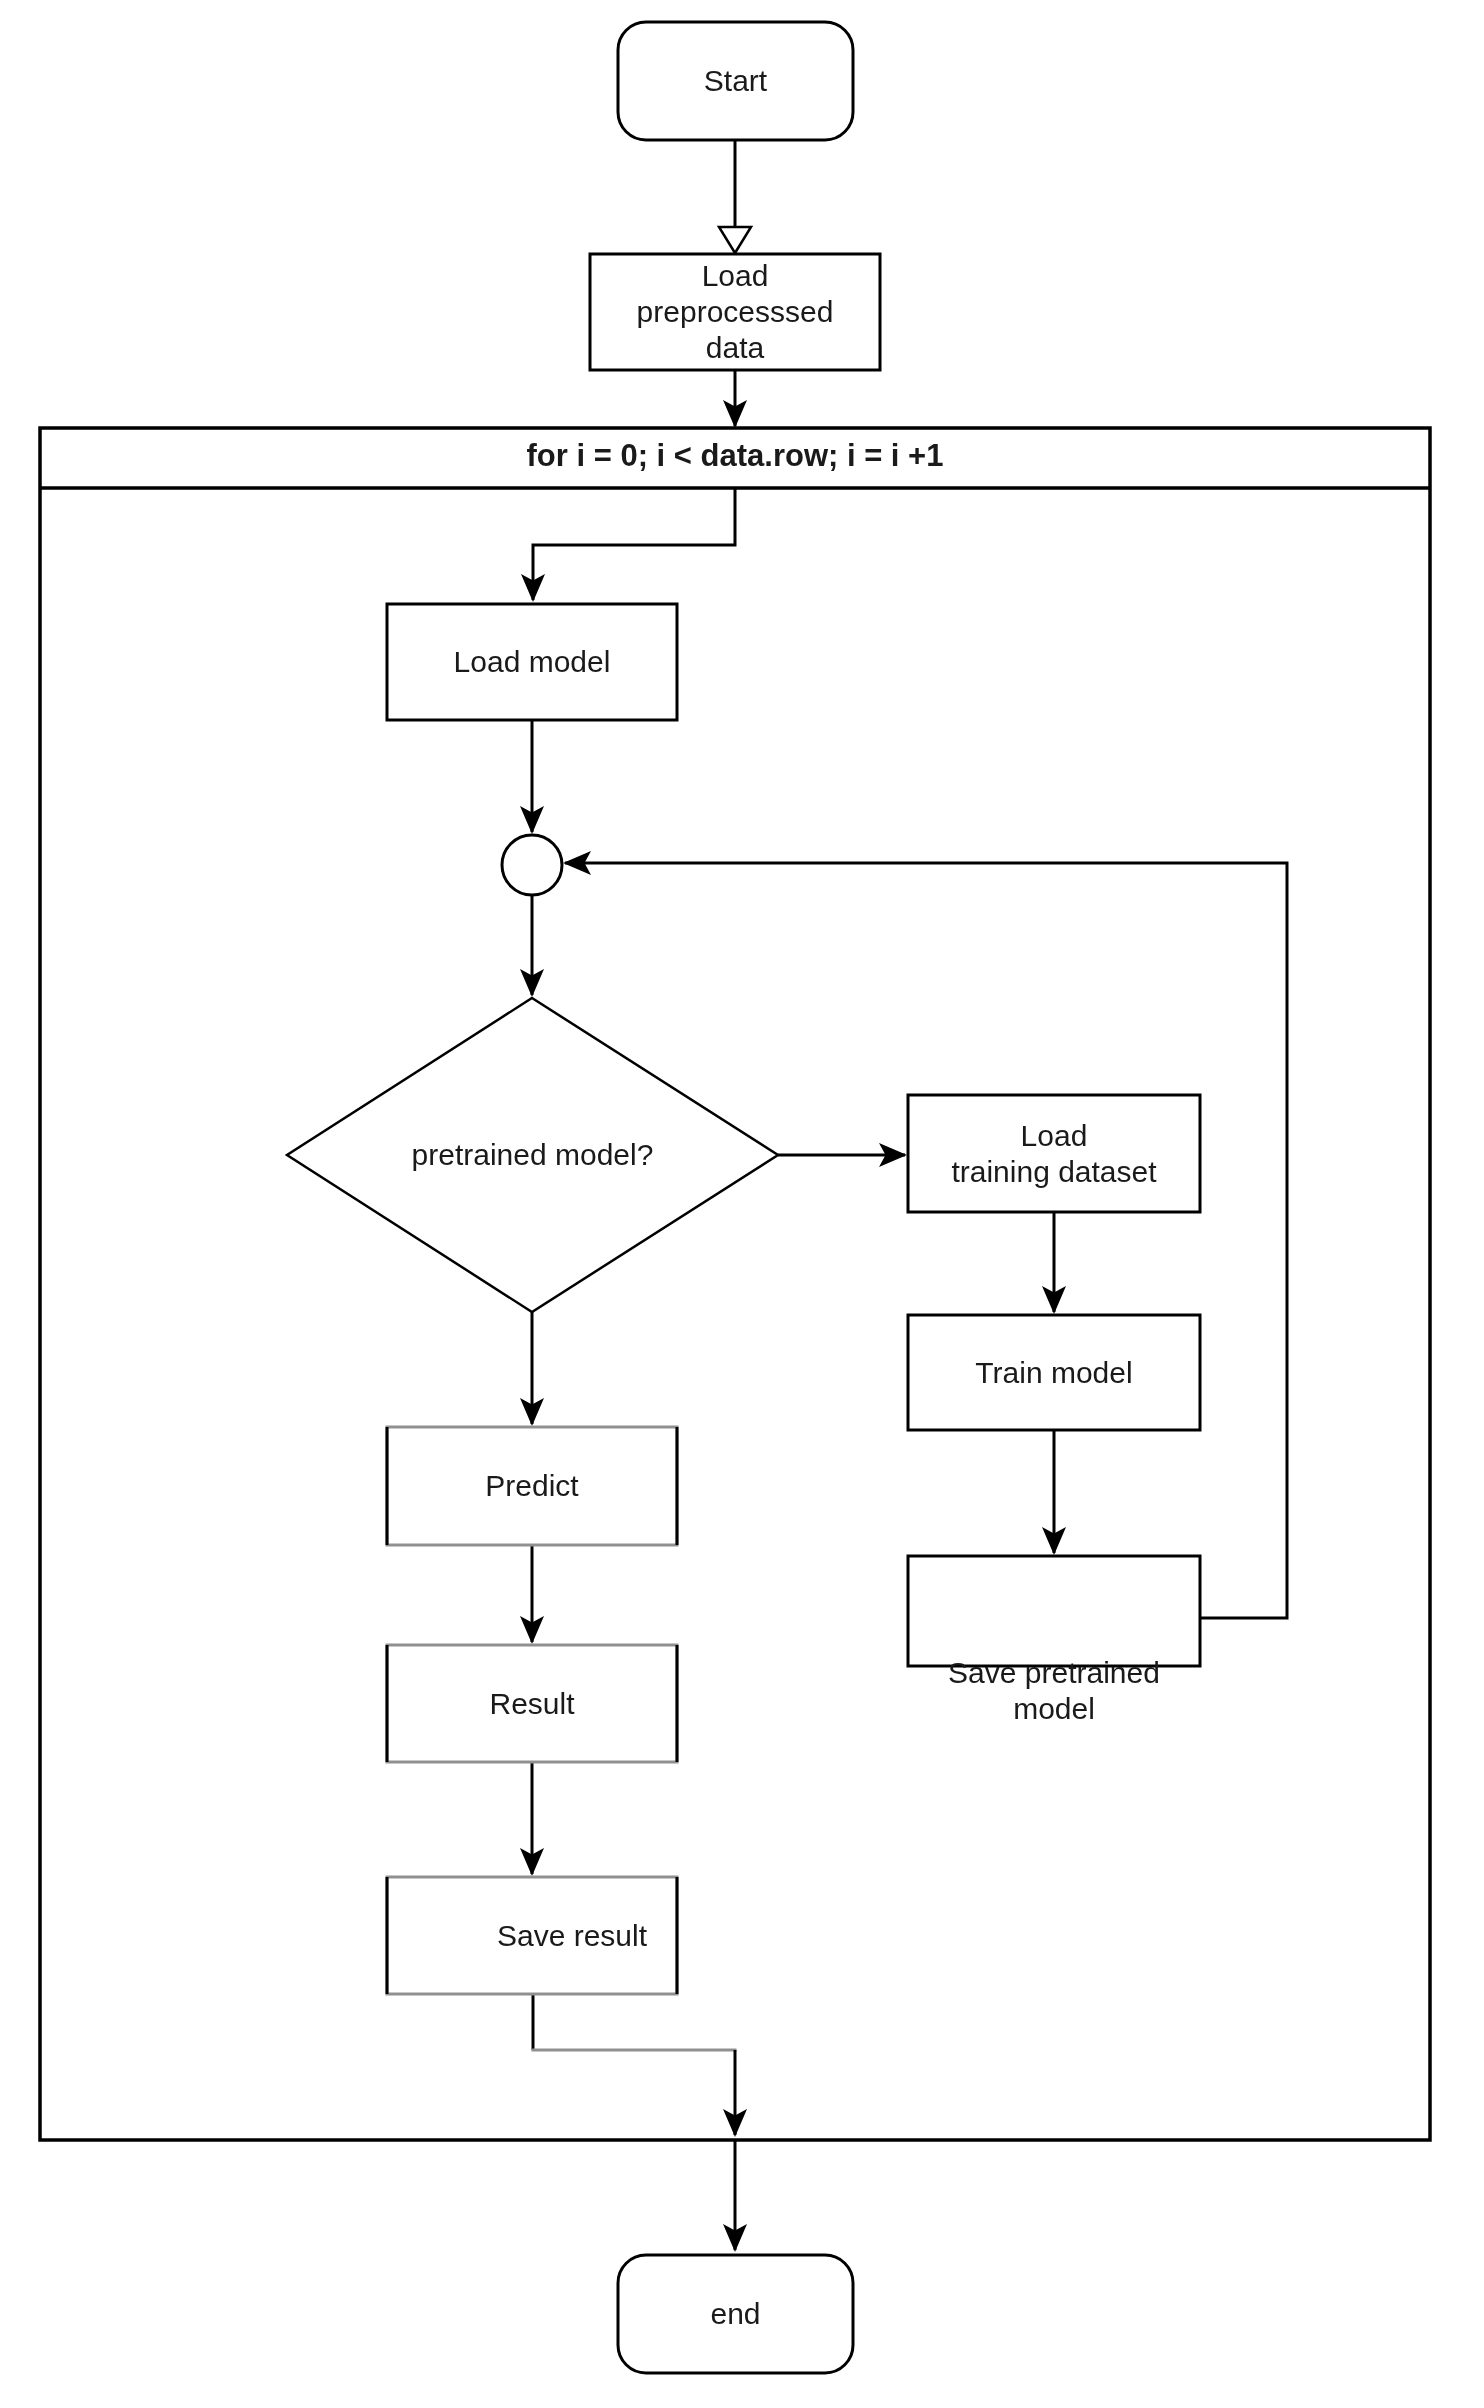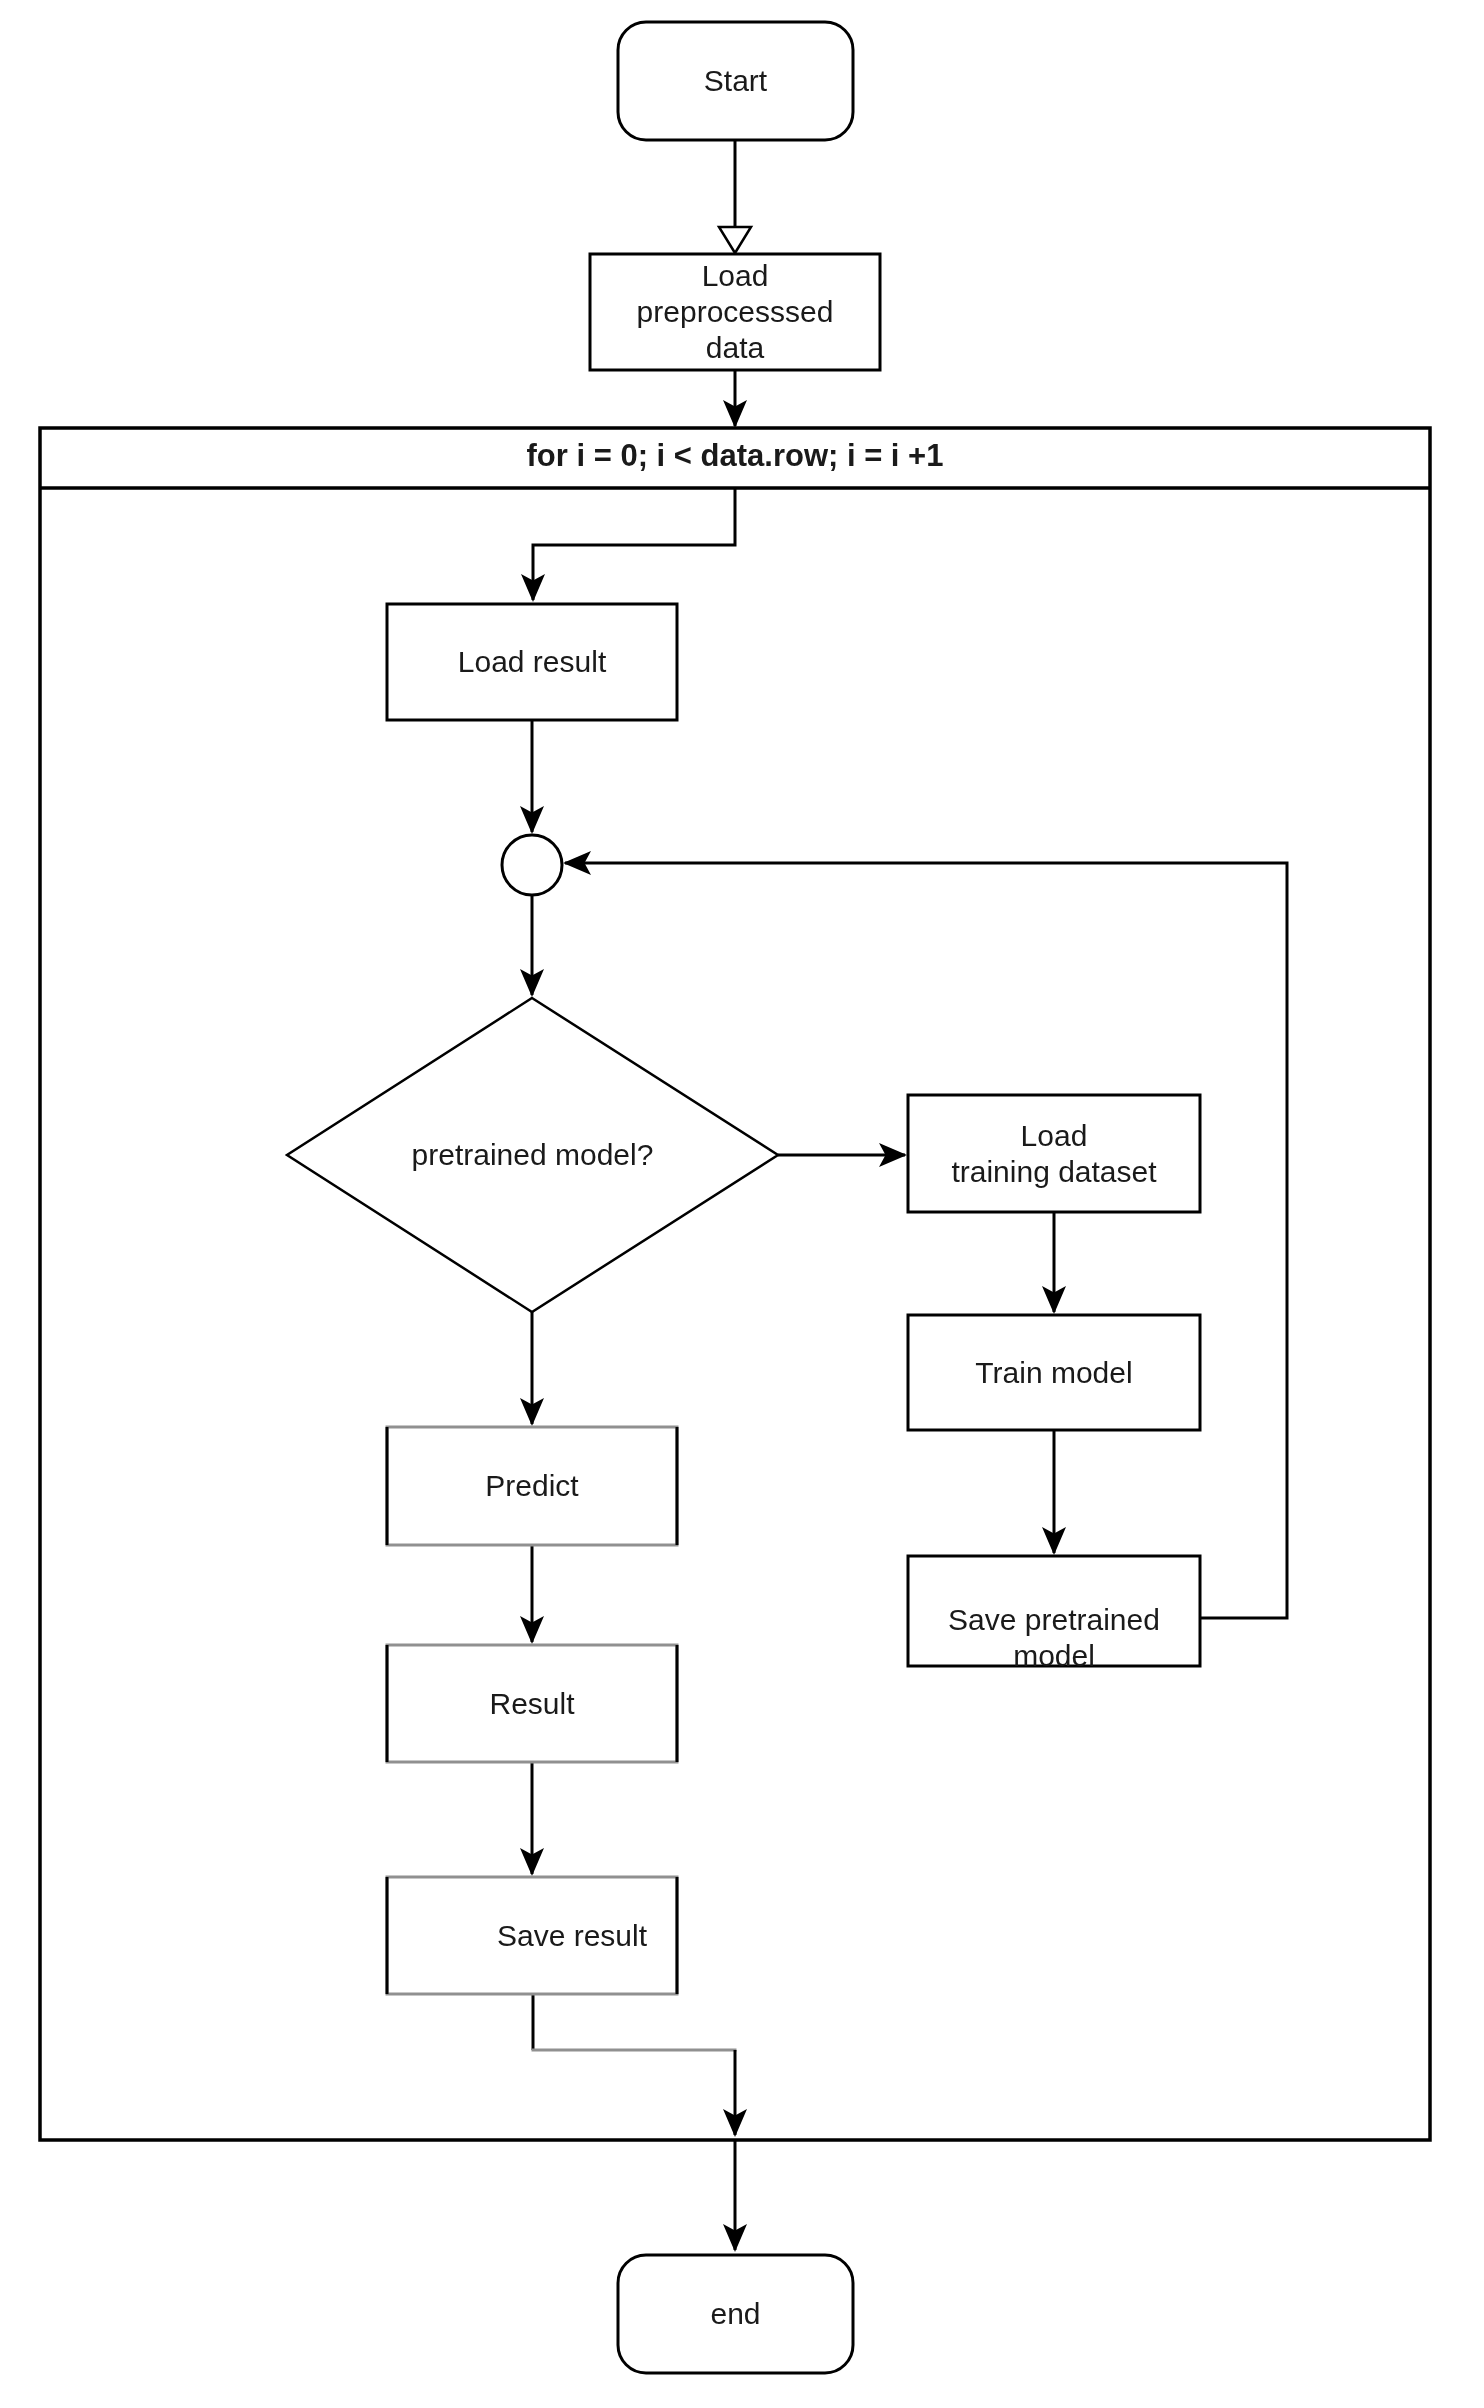--- a/index.html
+++ b/index.html
@@ -115,30 +115,30 @@
   </svg>
 
   <div class="label" style="left:618px;top:22px;width:235px;height:118px;">Start</div>
 
   <div class="label" style="left:590px;top:254px;width:290px;height:116px;">Load
 preprocesssed
 data</div>
 
   <div class="label bold" style="left:40px;top:430px;width:1390px;height:52px;">for i = 0; i &lt; data.row; i = i +1</div>
 
-  <div class="label" style="left:387px;top:604px;width:290px;height:116px;">Load result</div>
+  <div class="label" style="left:387px;top:604px;width:290px;height:116px;">Load model</div>
 
   <div class="label" style="left:287px;top:998px;width:491px;height:314px;">pretrained model?</div>
 
   <div class="label" style="left:908px;top:1095px;width:292px;height:117px;">Load
 training dataset</div>
 
   <div class="label" style="left:908px;top:1315px;width:292px;height:115px;">Train model</div>
 
-  <div class="label" style="left:908px;top:1591px;width:292px;height:93px;border-radius:25px;">Save pretrained
+  <div class="label" style="left:908px;top:1644px;width:292px;height:93px;border-radius:25px;">Save pretrained
 model</div>
 
   <div class="label" style="left:387px;top:1427px;width:290px;height:118px;">Predict</div>
 
   <div class="label" style="left:387px;top:1645px;width:290px;height:117px;border-radius:31px;">Result</div>
 
   <div class="label" style="left:387px;top:1877px;width:290px;height:117px;padding-left:40px;">Save result</div>
 
   <div class="label" style="left:618px;top:2255px;width:235px;height:118px;">end</div>
 

